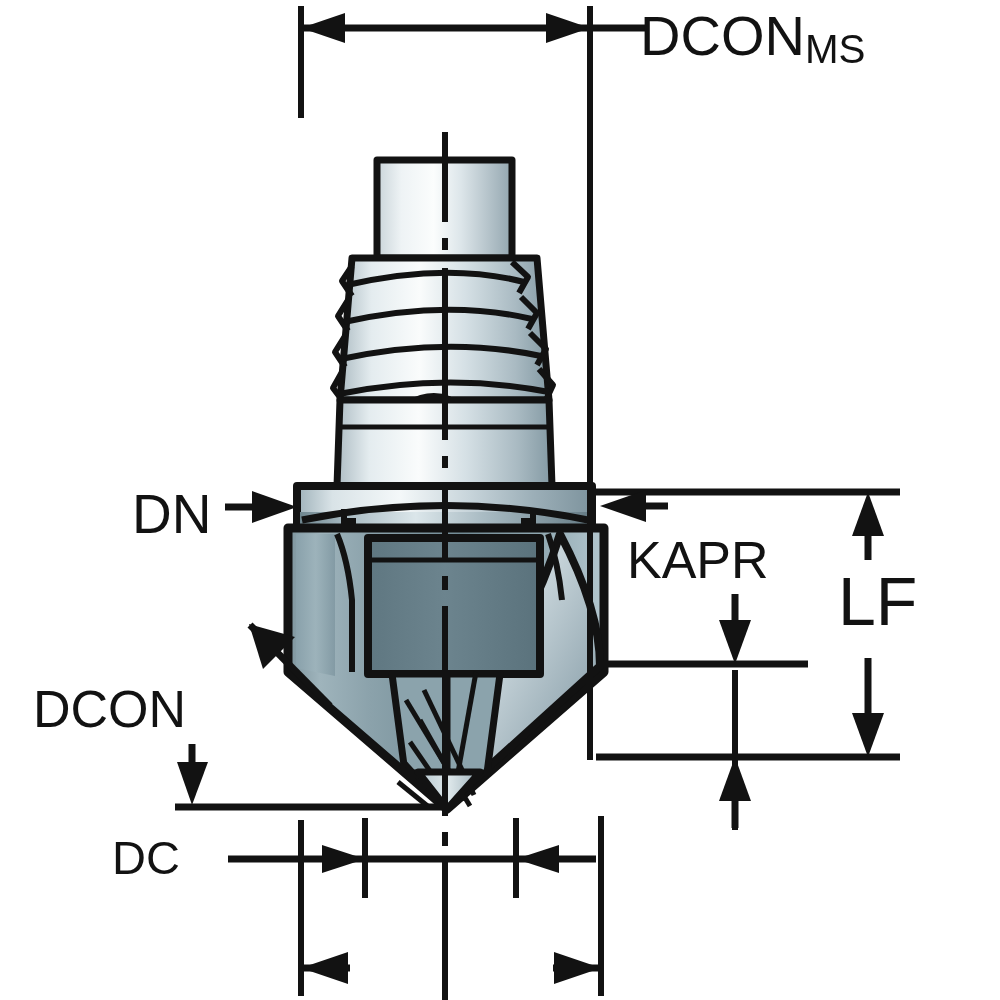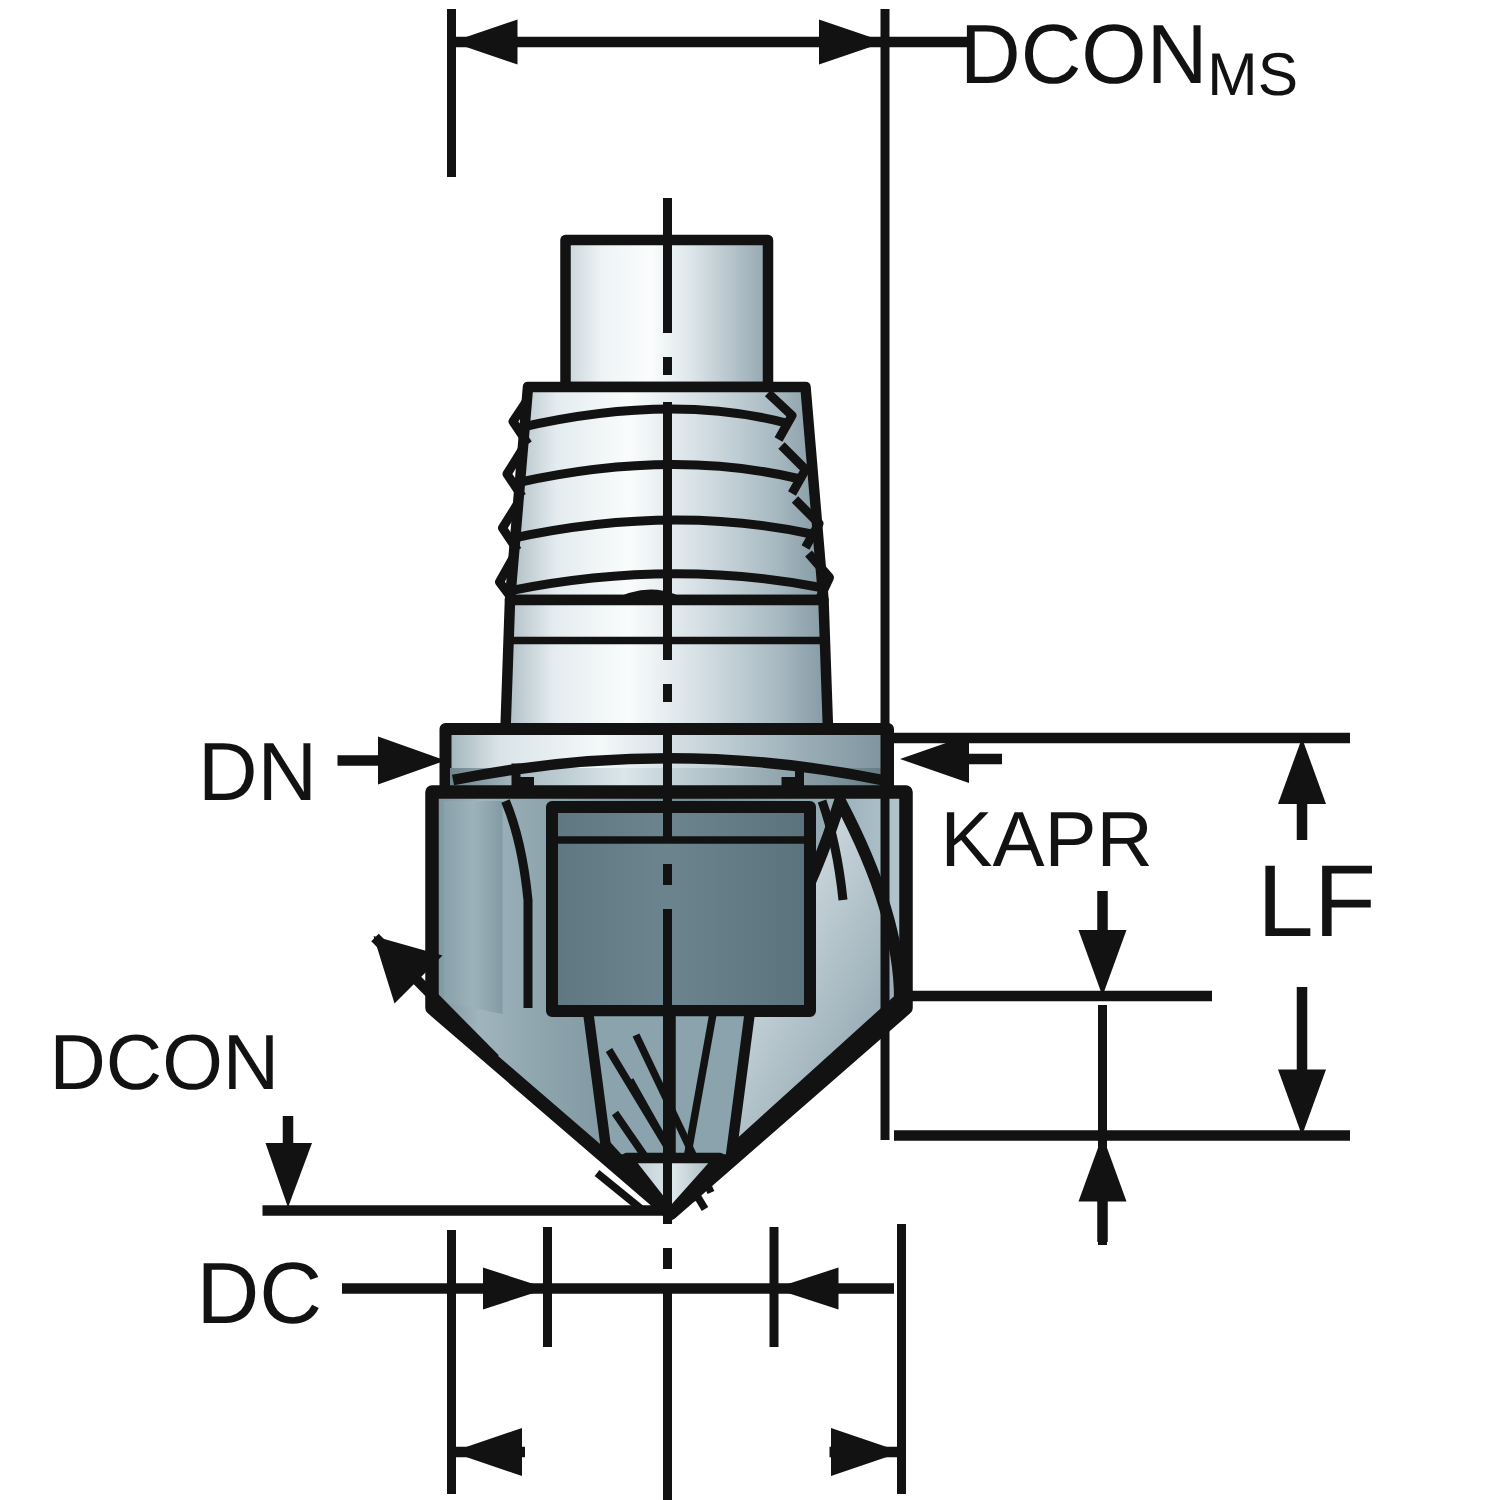--- a/index.html
+++ b/index.html
@@ -35,21 +35,21 @@
     font-size: 0.72em;
     vertical-align: baseline;
     position: relative;
     top: 0.20em;
   }
   #lbl-dconms { left: 640px; top: 8px;  font-size: 56px; }
   #lbl-dn     { left: 132px; top: 487px; font-size: 55px; }
   #lbl-apmx   { left: 627px; top: 534px; font-size: 52px; }
   #lbl-lf     { left: 838px; top: 567px; font-size: 68px; }
   #lbl-kapr   { left: 33px;  top: 683px; font-size: 52px; }
-  #lbl-dc     { left: 112px; top: 834px; font-size: 58px; margin-left: 19px; }
+  #lbl-dc     { left: 112px; top: 834px; font-size: 47px; }
   #lbl-dcx    { left: 348px; top: 932px; font-size: 52px; }
 </style>
 </head>
 <body>
 
 <div id="stage">
 
   <svg id="drawing" viewBox="0 0 1000 1000" xmlns="http://www.w3.org/2000/svg">
     <defs>
       <linearGradient id="gradShankTop" x1="0" y1="0" x2="1" y2="0">

